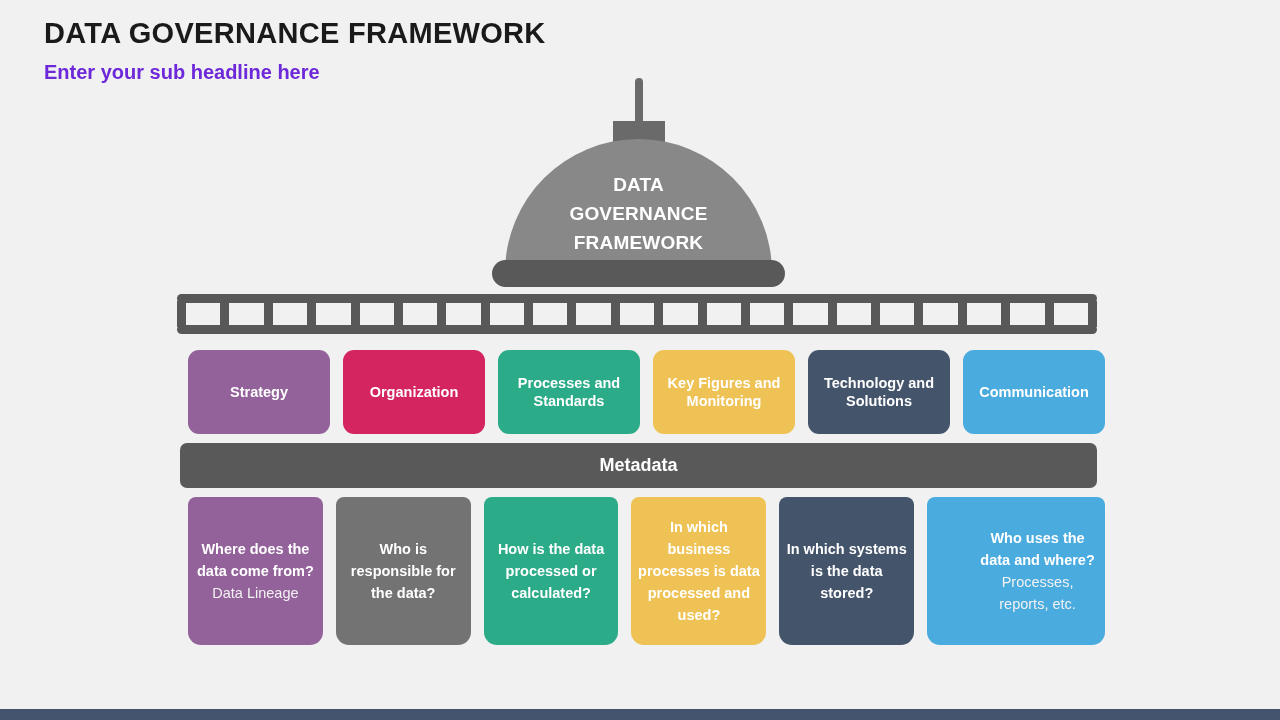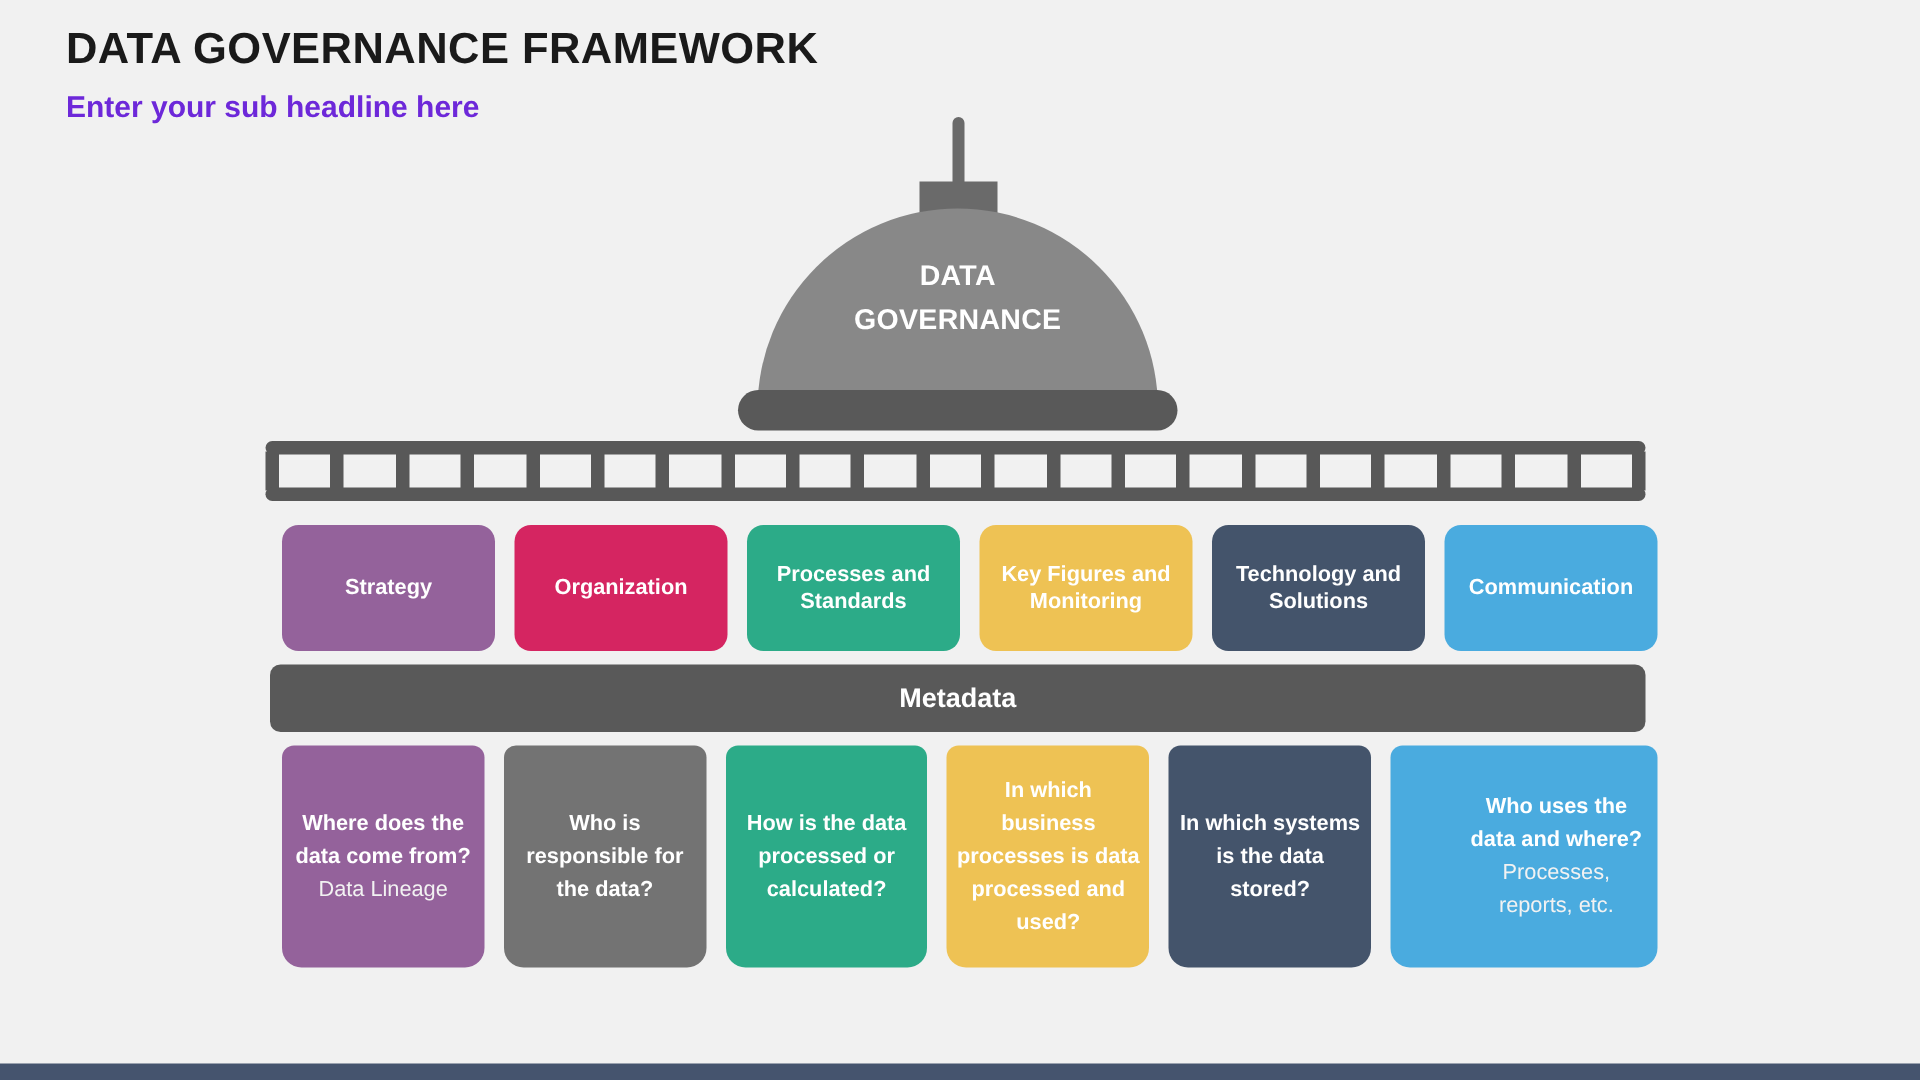--- a/index.html
+++ b/index.html
@@ -214,20 +214,21 @@
   <p id="sub-headline">Enter your sub headline here</p>
 </div>
 
 <div id="dome-assembly">
   <div id="dome-antenna-rod" style="background: rgb(106, 106, 106);"></div>
   <div id="dome-antenna-block" style="background: rgb(106, 106, 106);"></div>
   <div id="dome-body" style="background: rgb(136, 136, 136);"></div>
   <div id="dome-label">
     <div>DATA</div>
     <div>GOVERNANCE</div>
+    <div>FRAMEWORK</div>
   </div>
   <div id="dome-base" style="background: rgb(89, 89, 89);"></div>
 </div>
 
 <div id="ladder">
   <div class="ladder-rail" id="ladder-rail-top" style="background: rgb(88, 88, 88);"></div>
   <div id="ladder-rungs">
       <div class="ladder-rung" style="background: rgb(88, 88, 88);"></div>
       <div class="ladder-rung" style="background: rgb(88, 88, 88);"></div>
       <div class="ladder-rung" style="background: rgb(88, 88, 88);"></div>

